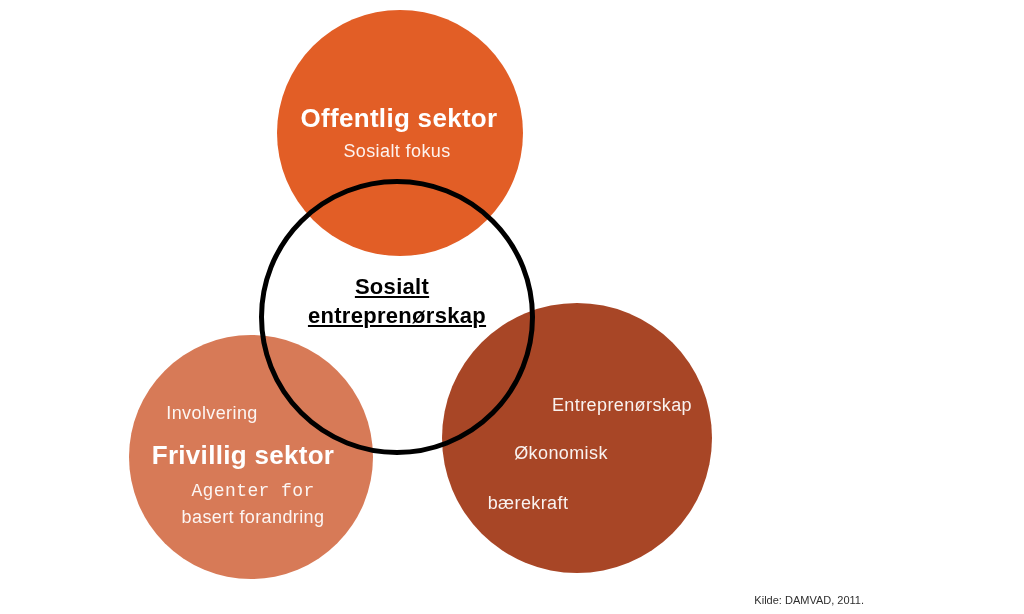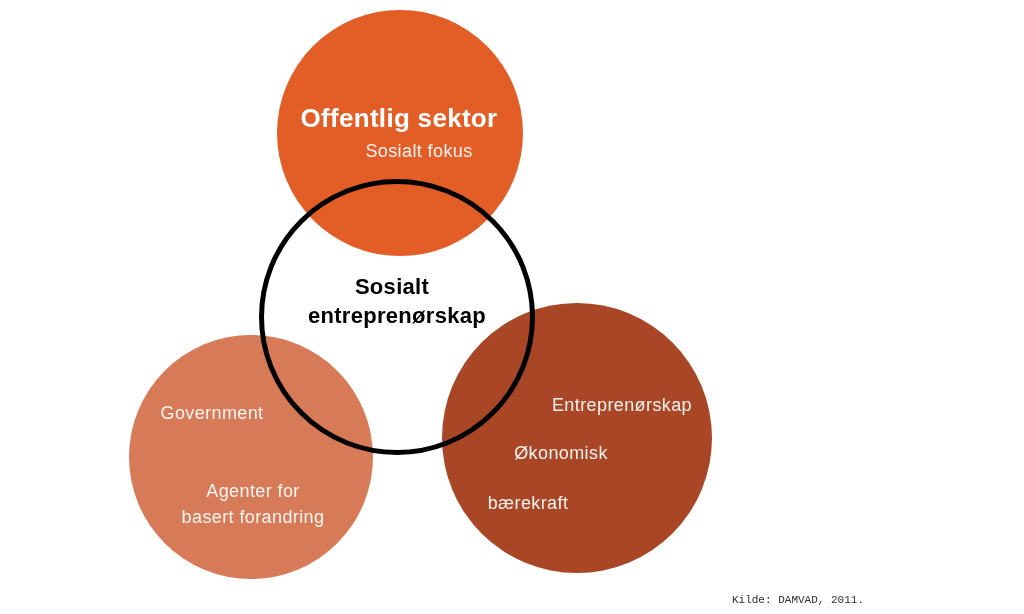--- a/index.html
+++ b/index.html
@@ -57,44 +57,45 @@
     font-size: 18px;
     font-weight: 400;
     color: rgba(255,255,255,0.93);
     letter-spacing: 0.4px;
   }
   .label.center-line {
     font-size: 22px;
     font-weight: 700;
     color: #000000;
     letter-spacing: 0.3px;
+    text-decoration: underline;
   }
   
   .pub-title   { left: 399px; top: 118px; }
-  .pub-sub     { left: 419px; top: 151px; }
+  .pub-sub     { left: 397px; top: 151px; }
   .ctr-1       { left: 392px; top: 287px; }
   .ctr-2       { left: 397px; top: 316px; }
   .vol-tag     { left: 212px; top: 413px; }
   .vol-title   { left: 243px; top: 455px; }
-  .vol-sub1    { left: 253px; top: 491px; }
+  .vol-sub1    { left: 253px; top: 491px; font-family: Liberation Mono, monospace; }
   .vol-sub2    { left: 253px; top: 517px; }
   .prv-tag     { left: 622px; top: 405px; }
   .prv-title   { left: 580px; top: 438px; }
   .prv-sub1    { left: 561px; top: 453px; }
   .prv-sub2    { left: 528px; top: 503px; }
 
   .source {
     position: absolute;
     right: 8px;
     bottom: 6px;
     text-align: left;
     font-size: 11px;
     line-height: 16px;
     color: #2e2e2e;
-    font-family: Liberation Mono, monospace;
+    font-family: Liberation Sans, sans-serif;
   }
 </style>
 </head>
 <body>
 
 <div class="canvas">
 
   <div class="circle circle-public" style="background-color: rgb(226, 94, 38);"></div>
 
   <div class="circle circle-voluntary" style="background-color: rgb(215, 122, 87);"></div>
@@ -102,21 +103,22 @@
   <div class="circle circle-private" style="background-color: rgb(168, 70, 38);"></div>
 
   <div class="center-ring"></div>
 
   <span class="label title pub-title">Offentlig sektor</span>
   <span class="label sub pub-sub">Sosialt fokus</span>
 
   <span class="label center-line ctr-1">Sosialt</span>
   <span class="label center-line ctr-2">entreprenørskap</span>
 
-  <span class="label sub vol-tag">Government</span>
+  <span class="label sub vol-tag">Involvering</span>
+  <span class="label title vol-title">Frivillig sektor</span>
   <span class="label sub vol-sub1">Agenter for</span>
   <span class="label sub vol-sub2">basert forandring</span>
 
   <span class="label sub prv-tag">Entreprenørskap</span>
   <span class="label sub prv-sub1">Økonomisk</span>
   <span class="label sub prv-sub2">bærekraft</span>
 
   <div class="source">
     <div>Kilde: DAMVAD, 2011.</div>
   </div>

